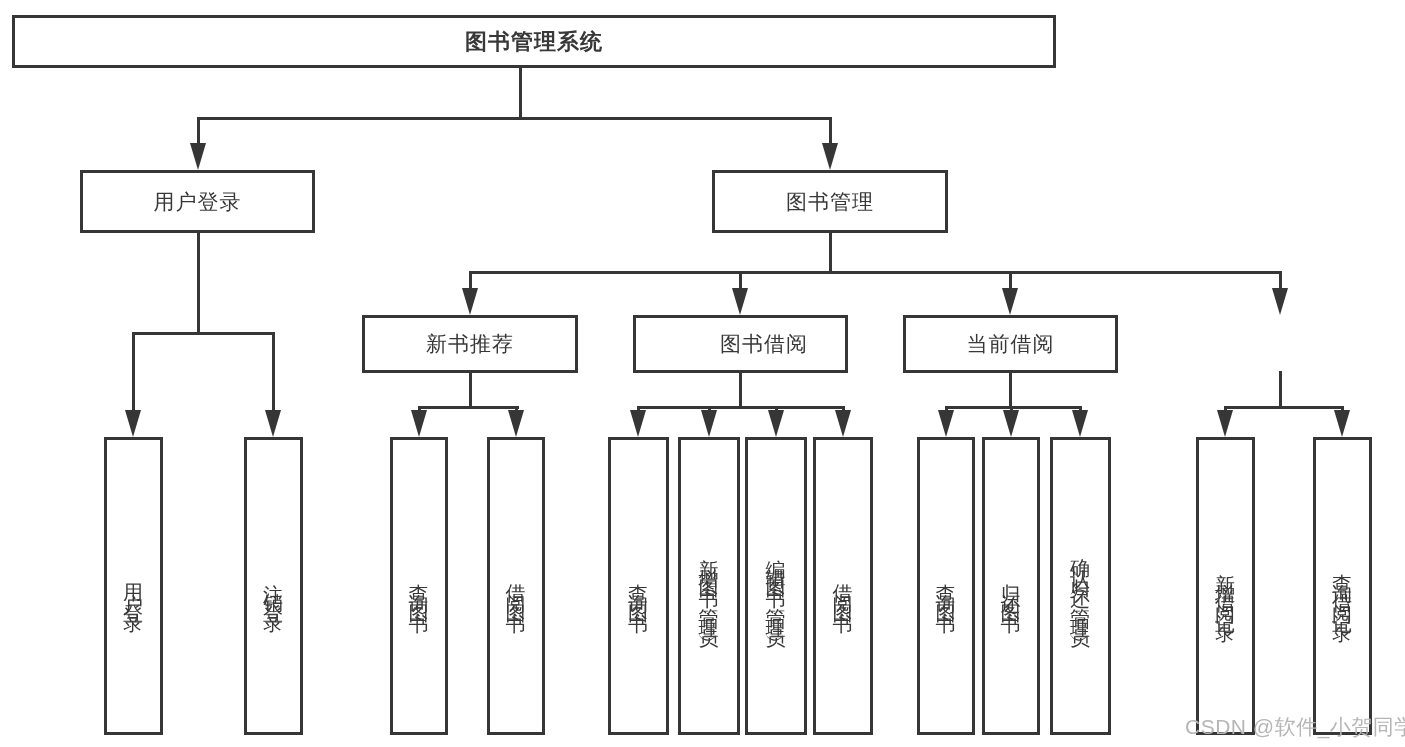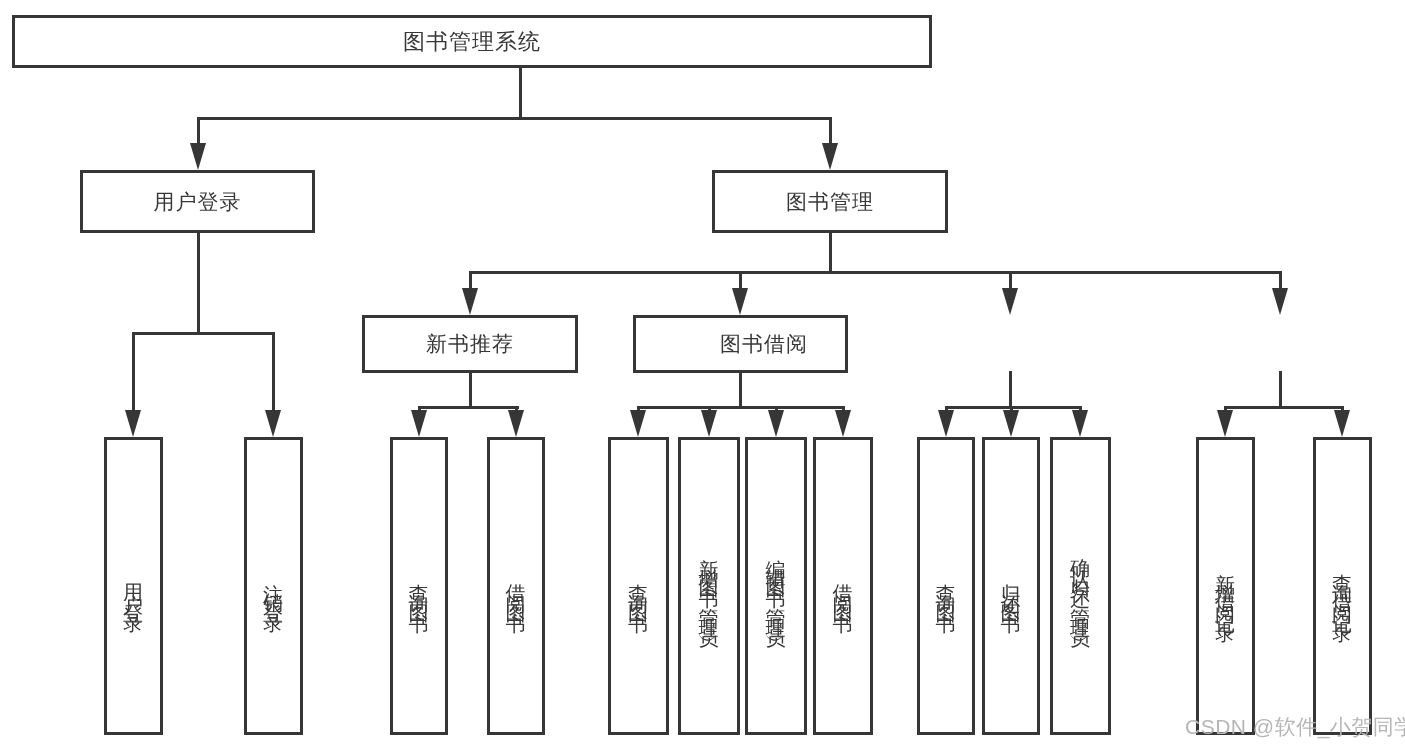--- a/index.html
+++ b/index.html
@@ -45,21 +45,21 @@
   .watermark{
     position:absolute;
     left:1185px;top:713px;
     font-size:21px;
     color:#b6b6b6;
     letter-spacing:0.5px;
     z-index:6;
     white-space:nowrap;
   }
   
-  #root{left:12px;top:15px;width:920px;height:53px;}
+  #root{left:12px;top:15px;width:1044px;height:53px;font-weight:bold;}
   #n-user{left:80px;top:170px;width:235px;height:63px;}
   #n-mgmt{left:712px;top:170px;width:236px;height:63px;}
   #n-newbook{left:362px;top:315px;width:216px;height:58px;}
   #n-borrow{left:633px;top:315px;width:215px;height:58px;padding-left:47px;}
   #n-current{left:903px;top:315px;width:215px;height:58px;}
   #n-record{left:1173px;top:315px;width:212px;height:58px;}
   .leaf{top:437px;height:298px;}
   #u1{left:104px;width:59px;}
   #u2{left:244px;width:59px;}
   #nb1{left:390px;width:58px;}
@@ -79,20 +79,21 @@
 
 <div class="stage">
 
   <div class="box root" id="root">图书管理系统</div>
 
   <div class="box h" id="n-user">用户登录</div>
   <div class="box h" id="n-newbook">新书推荐</div>
 
   <div class="box h" id="n-mgmt">图书管理</div>
   <div class="box h" id="n-borrow">图书借阅</div>
+  <div class="box h" id="n-current">当前借阅</div>
 
   <div class="box v leaf" id="u1">用户登录</div>
   <div class="box v leaf" id="u2">注销登录</div>
 
   <div class="box v leaf" id="nb1">查询图书</div>
   <div class="box v leaf" id="nb2">借阅图书</div>
 
   <div class="box v leaf" id="b1">查询图书</div>
   <div class="box v leaf" id="b2">新增图书（管理员）</div>
   <div class="box v leaf" id="b3">编辑图书（管理员）</div>

